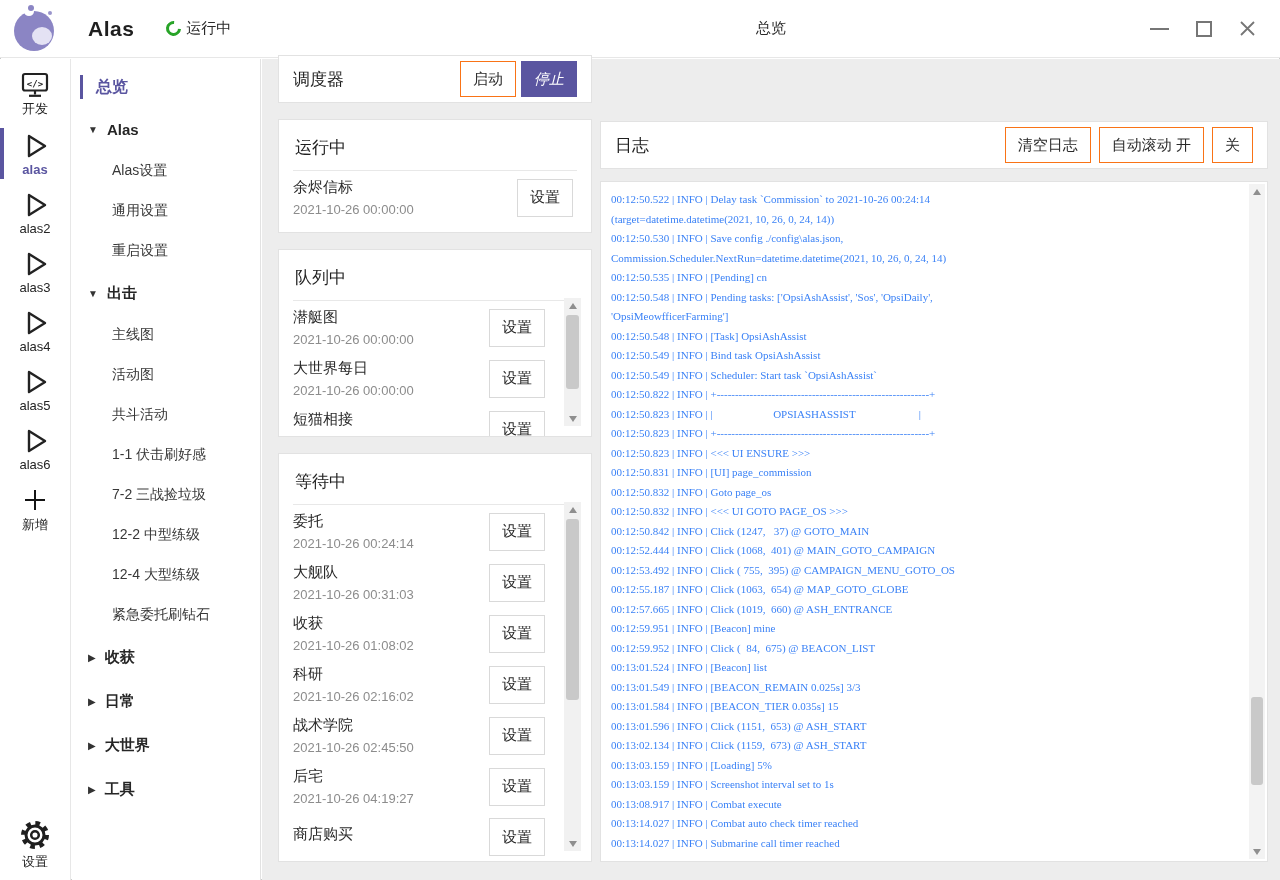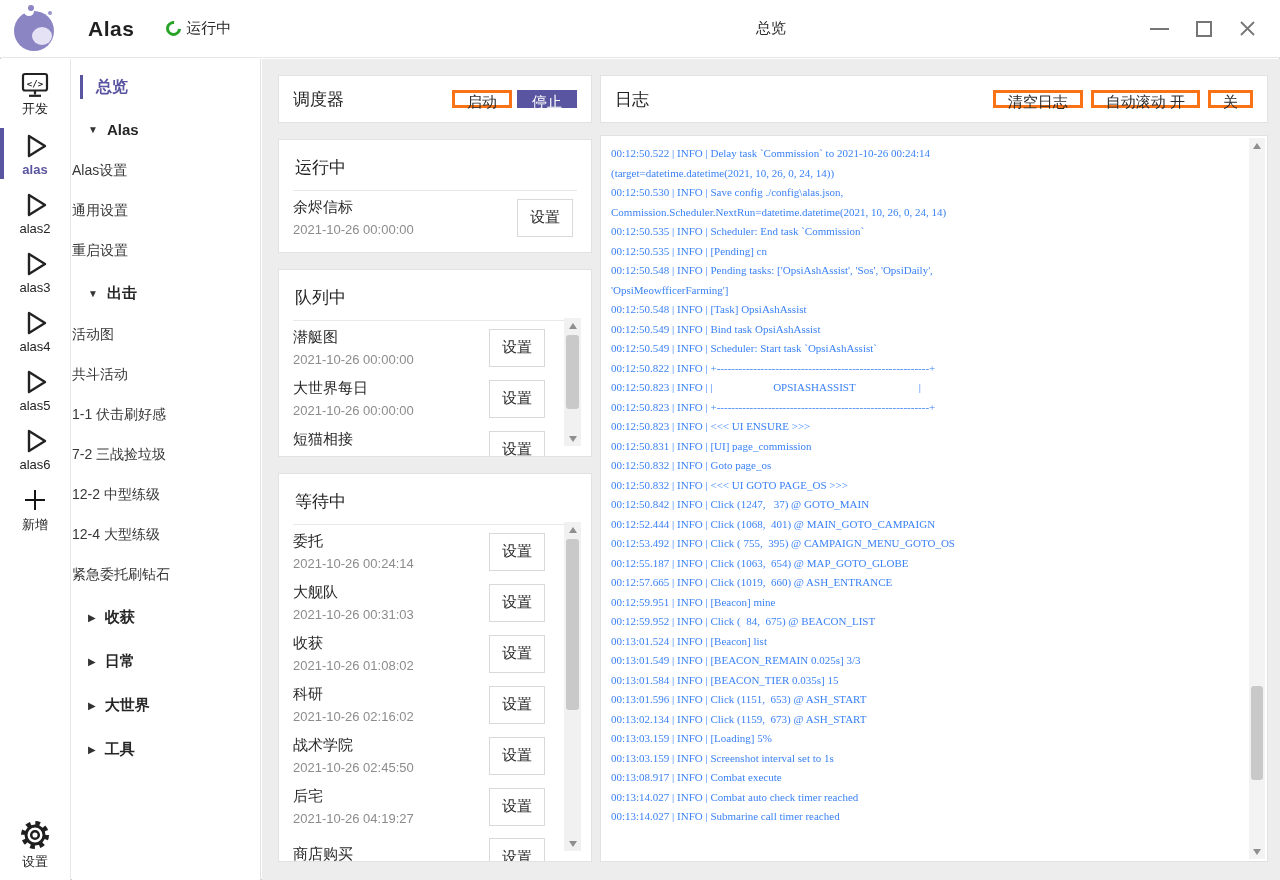--- a/index.html
+++ b/index.html
@@ -35,32 +35,32 @@
   .s1-settings { margin-top:auto; margin-bottom:4px; }
 
   
   .sidebar2 { position:absolute; top:59px; left:72px; width:189px; bottom:0; background:#fff; border-right:1px solid var(--border); padding-top:8px; overflow:hidden; }
   .s2-item { position:relative; display:flex; align-items:center; cursor:pointer; }
   .s2-item .arrow { display:none; }
   .s2-item.selected { height:40px; padding-left:24px; font-size:16px; font-weight:bold; color:var(--accent); }
   .s2-item.selected::before { content:""; position:absolute; left:8px; top:8px; bottom:8px; width:3px; background:var(--accent); }
   .s2-item.section { height:44px; padding-left:16px; font-size:15px; font-weight:600; color:#262626; }
   .s2-item.section .arrow { display:inline-block; font-size:10px; margin-right:9px; color:#333; }
-  .s2-item.link { height:40px; font-size:14px; color:#383838; }
+  .s2-item.link { height:40px; padding-left:40px; font-size:14px; color:#383838; }
 
   
-  .main { position:absolute; top:59px; left:262px; right:0; bottom:0; background:#ededed; padding:16px 12px 18px 16px; display:flex; gap:8px; }
+  .main { position:absolute; top:59px; left:262px; right:0; bottom:0; background:#ededed; padding:16px 12px 18px 16px; display:flex; gap:8px;align-items:flex-end; }
   .col-left { width:314px; flex:none; display:flex; flex-direction:column; }
   .col-right { flex:1; min-width:0; display:flex; flex-direction:column; }
   .panel { background:#fff; border:1px solid var(--border); }
   .panel-header { height:48px; display:flex; align-items:center; padding:0 14px; flex:none; }
   .panel-title { font-size:17px; color:#1f1f1f; }
   .hdr-buttons { margin-left:auto; display:flex; gap:5px; }
-  .btn { height:18px; padding:0 12px; background:#fff; border:3px solid #f97316; font-size:15px; color:var(--txt); font-family:inherit; cursor:pointer; }
-  .btn.primary { background:var(--accent); border-color:var(--accent); color:#fff; }
+  .btn { height:36px; padding:0 12px; background:#fff; border:1px solid #f97316; font-size:15px; color:var(--txt); font-family:inherit; cursor:pointer; }
+  .btn.primary { background:var(--accent); border-color:var(--accent); color:#fff;font-style:italic; }
 
   .card { margin-top:16px; padding:10px 14px 0; position:relative; overflow:hidden; }
   .card-title { font-size:17px; color:#1f1f1f; padding:6px 2px 11px; border-bottom:1px solid #e8e8e8; }
   .task-row { display:flex; align-items:center; padding:7px 0 5px; }
   .task-info { flex:1; min-width:0; }
   .task-name { font-size:15px; color:var(--txt);font-family:Liberation Serif, serif; }
   .task-time { font-size:13px; color:#8c8c8c; margin-top:5px; }
   .btn-set { width:56px; height:38px; flex:none; background:#fff; border:1px solid #d9d9d9; font-size:15px; color:var(--txt); font-family:inherit; cursor:pointer; margin-right:4px; }
   .card.running { height:114px; }
   .card.queue { height:188px; }
@@ -221,20 +221,24 @@
       <div class="s2-item link">
 
         <span class="s2-label">重启设置</span>
       </div>
 
       <div class="s2-item section">
         <span class="arrow">▼</span>
         <span class="s2-label">出击</span>
       </div>
 
+      <div class="s2-item link">
+
+        <span class="s2-label">主线图</span>
+      </div>
 
       <div class="s2-item link">
 
         <span class="s2-label">活动图</span>
       </div>
 
       <div class="s2-item link">
 
         <span class="s2-label">共斗活动</span>
       </div>
@@ -435,21 +439,20 @@
         <div class="log-lines">
 
             <div class="log-line">00:12:50.522 | INFO | Delay task `Commission` to 2021-10-26 00:24:14</div>
 
             <div class="log-line">(target=datetime.datetime(2021, 10, 26, 0, 24, 14))</div>
 
             <div class="log-line">00:12:50.530 | INFO | Save config ./config\alas.json,</div>
 
             <div class="log-line">Commission.Scheduler.NextRun=datetime.datetime(2021, 10, 26, 0, 24, 14)</div>
 
-            <div class="log-line">00:12:50.535 | INFO | Scheduler: End task `Commission`</div>
 
             <div class="log-line">00:12:50.535 | INFO | [Pending] cn</div>
 
             <div class="log-line">00:12:50.548 | INFO | Pending tasks: ['OpsiAshAssist', 'Sos', 'OpsiDaily',</div>
 
             <div class="log-line">'OpsiMeowfficerFarming']</div>
 
             <div class="log-line">00:12:50.548 | INFO | [Task] OpsiAshAssist</div>
 
             <div class="log-line">00:12:50.549 | INFO | Bind task OpsiAshAssist</div>

